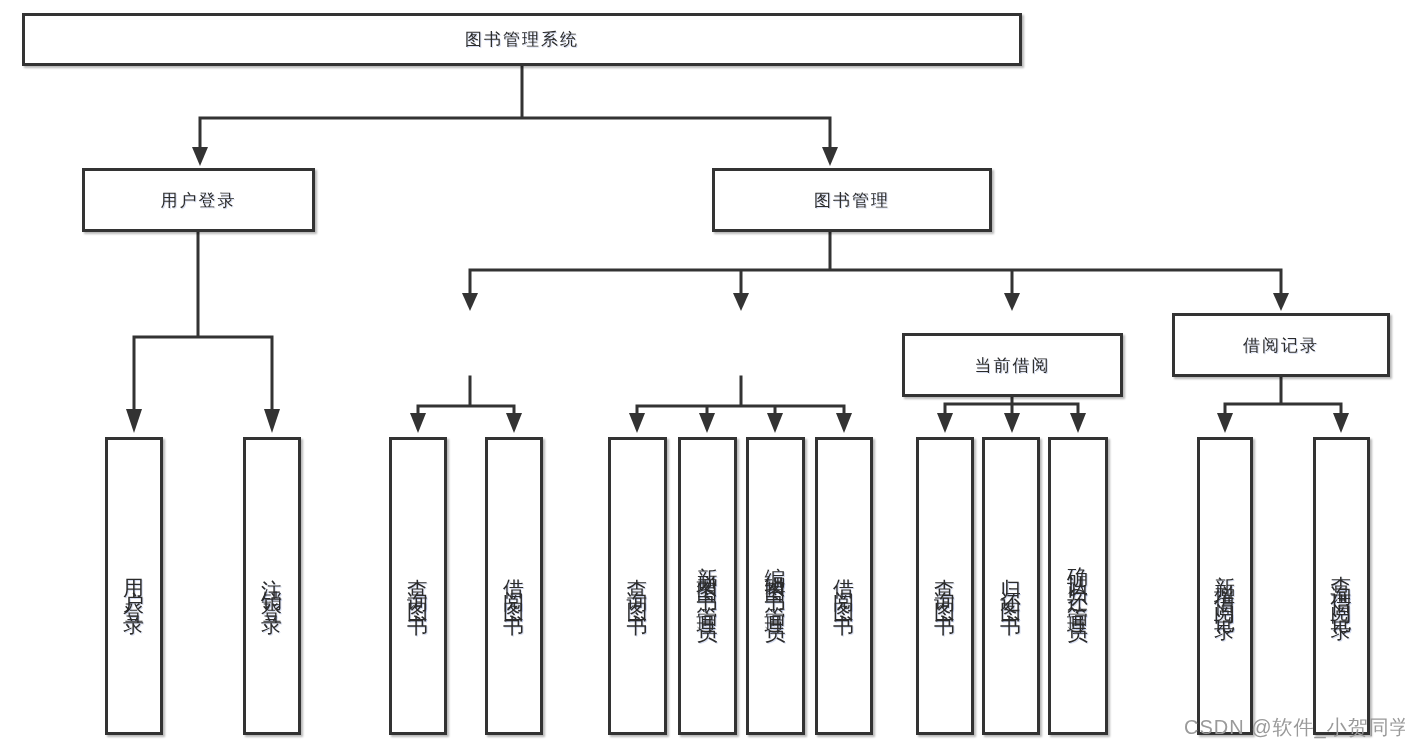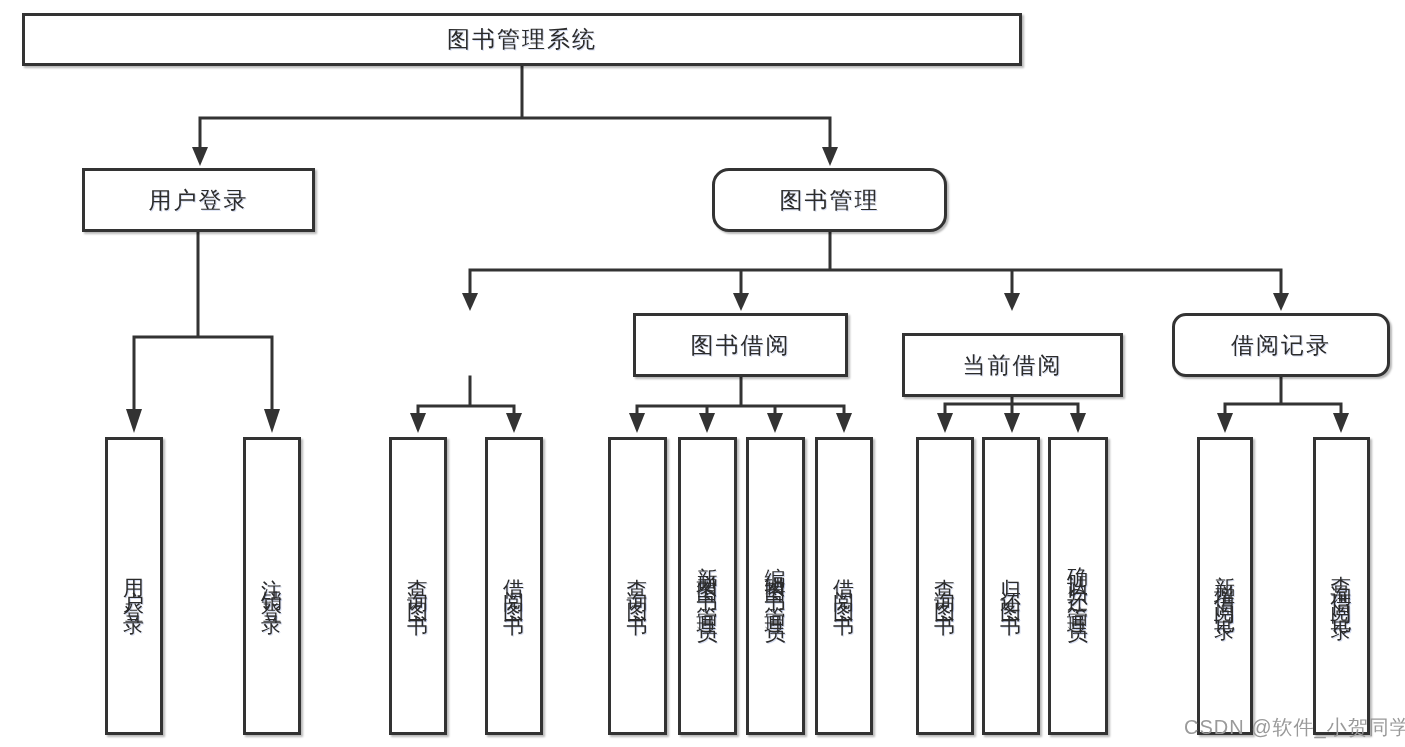--- a/index.html
+++ b/index.html
@@ -10,21 +10,21 @@
   }
   .canvas{position:absolute;left:0;top:0;width:1405px;height:747px;background:#ffffff;}
   svg.connectors{position:absolute;left:0;top:0;z-index:1;}
   .node{
     position:absolute;box-sizing:border-box;background:#ffffff;
     border:3px solid #333333;z-index:2;
     display:flex;align-items:center;justify-content:center;
     box-shadow:2px 2px 2px rgba(0,0,0,0.28);
   }
   .node .lbl{
-    font-size:23px;letter-spacing:2px;color:#2b2b2b;white-space:nowrap;
+    font-size:17px;letter-spacing:2px;color:#2b2b2b;white-space:nowrap;
     text-shadow:1px 1px 0 rgba(90,120,200,0.25);
   }
   .leaf{
     position:absolute;box-sizing:border-box;background:#ffffff;
     border:3px solid #333333;z-index:2;top:437px;height:298px;
     display:flex;align-items:center;justify-content:center;
     box-shadow:2px 2px 2px rgba(0,0,0,0.28);
   }
   .leaf .vtxt{
     writing-mode:vertical-rl;text-orientation:mixed;
@@ -84,31 +84,28 @@
     </g>
   </svg>
 
   <div class="node" style="left:22px;top:13px;width:1000px;height:53px;">
     <span class="lbl">图书管理系统</span>
   </div>
 
   <div class="node" style="left:82px;top:168px;width:233px;height:64px;">
     <span class="lbl">用户登录</span>
   </div>
-  <div class="node" style="left:712px;top:168px;width:235px;height:64px;border-radius:17px;">
+  <div class="node" style="left:712px;top:168px;width:280px;height:64px;">
     <span class="lbl">图书管理</span>
   </div>
 
-  <div class="node" style="left:633px;top:313px;width:215px;height:64px;">
-    <span class="lbl">图书借阅</span>
-  </div>
   <div class="node" style="left:902px;top:313px;width:221px;height:64px;margin-top:20px;">
     <span class="lbl">当前借阅</span>
   </div>
-  <div class="node" style="left:1172px;top:313px;width:218px;height:64px;border-radius:14px;">
+  <div class="node" style="left:1172px;top:313px;width:218px;height:64px;">
     <span class="lbl">借阅记录</span>
   </div>
 
   <div class="leaf" style="left:105px;width:58px;">
     <span class="vtxt ls4">用户登录</span>
   </div>
   <div class="leaf" style="left:243px;width:58px;">
     <span class="vtxt ls4">注销登录</span>
   </div>
 

